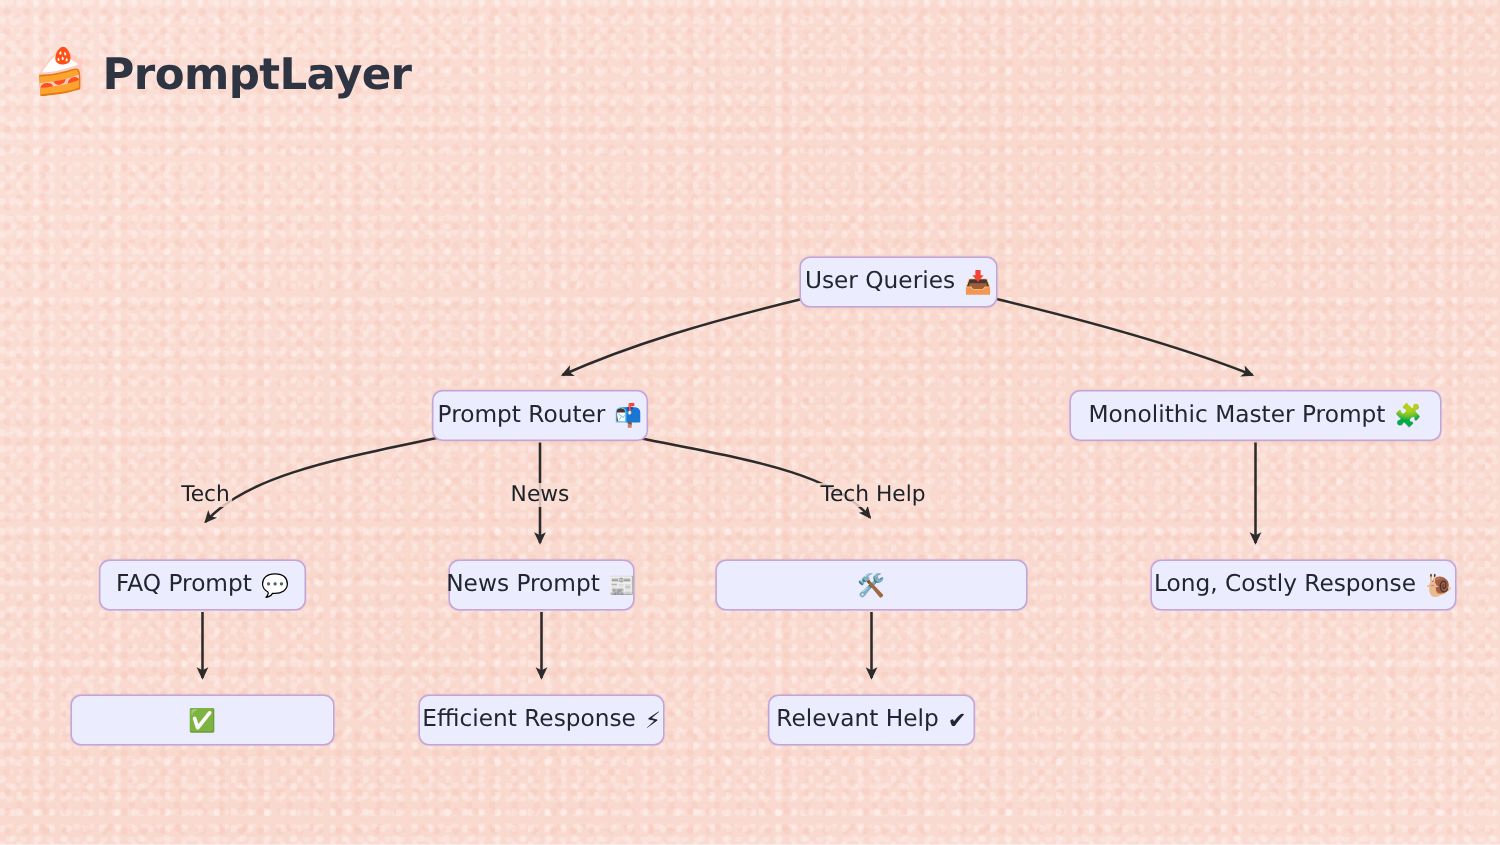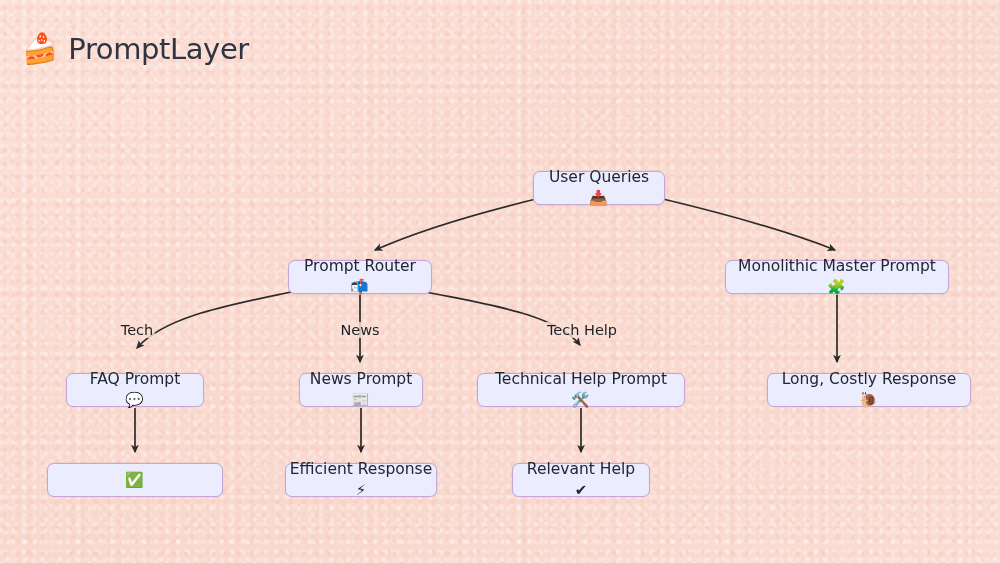--- a/index.html
+++ b/index.html
@@ -33,21 +33,21 @@
     align-items: center;
     gap: 9px;
   }
   .brand-icon {
     font-size: 30px;
     line-height: 1;
   }
   .brand-text {
     font-family: "DejaVu Sans", "Liberation Sans", sans-serif;
     font-size: 29px;
-    font-weight: normal;
+    font-weight: bold;
     color: #2f3442;
     letter-spacing: -0.4px;
     text-align: right;
   }
 
   
   #edges {
     position: absolute;
     left: 0;
     top: 0;
@@ -73,21 +73,20 @@
     box-shadow: 0 0 0 0.5px rgba(196,165,216,0.25);
   }
   .node-label {
     font-family: "DejaVu Sans", "Liberation Sans", sans-serif;
     font-size: 15.5px;
     color: #22262e;
     line-height: 1;
     display: inline-flex;
     align-items: center;
     gap: 6px;
-    flex-direction: column;
   }
   .node-emoji { font-size: 15px; line-height: 1; }
 
   
   .edge-label {
     position: absolute;
     transform: translate(-50%, -50%);
     font-family: "DejaVu Sans", "Liberation Sans", sans-serif;
     font-size: 14.5px;
     color: #1d2027;
@@ -136,21 +135,21 @@
     </span>
   </div>
 
   <div class="node" style="left:360px; top:260px; width:144px;">
     <span class="node-label">
       <span>Prompt Router</span>
       <span class="node-emoji">📬</span>
     </span>
   </div>
 
-  <div class="node" style="left:837px; top:260px; width:224px;">
+  <div class="node" style="left:837px; top:260px; width:248px;">
     <span class="node-label">
       <span>Monolithic Master Prompt</span>
       <span class="node-emoji">🧩</span>
     </span>
   </div>
 
   <div class="node" style="left:135px; top:373px; width:138px;">
     <span class="node-label">
       <span>FAQ Prompt</span>
       <span class="node-emoji">💬</span>
@@ -159,39 +158,38 @@
 
   <div class="node" style="left:361px; top:373px; width:124px;">
     <span class="node-label">
       <span>News Prompt</span>
       <span class="node-emoji">📰</span>
     </span>
   </div>
 
   <div class="node" style="left:581px; top:373px; width:208px;">
     <span class="node-label">
-      <span>Technical Help Prompt</span>
       <span class="node-emoji">🛠️</span>
     </span>
   </div>
 
   <div class="node" style="left:837px; top:373px; width:204px;margin-left:32px;">
     <span class="node-label">
       <span>Long, Costly Response</span>
       <span class="node-emoji">🐌</span>
     </span>
   </div>
 
   <div class="node" style="left:135px; top:463px; width:176px;">
     <span class="node-label">
       <span class="node-emoji">✅</span>
     </span>
   </div>
 
-  <div class="node" style="left:361px; top:463px; width:152px;justify-content:center;">
+  <div class="node" style="left:361px; top:463px; width:164px;justify-content:center;">
     <span class="node-label">
       <span>Efficient Response</span>
       <span class="node-emoji">⚡</span>
     </span>
   </div>
 
   <div class="node" style="left:581px; top:463px; width:138px;">
     <span class="node-label">
       <span>Relevant Help</span>
       <span class="node-emoji">✔</span>

